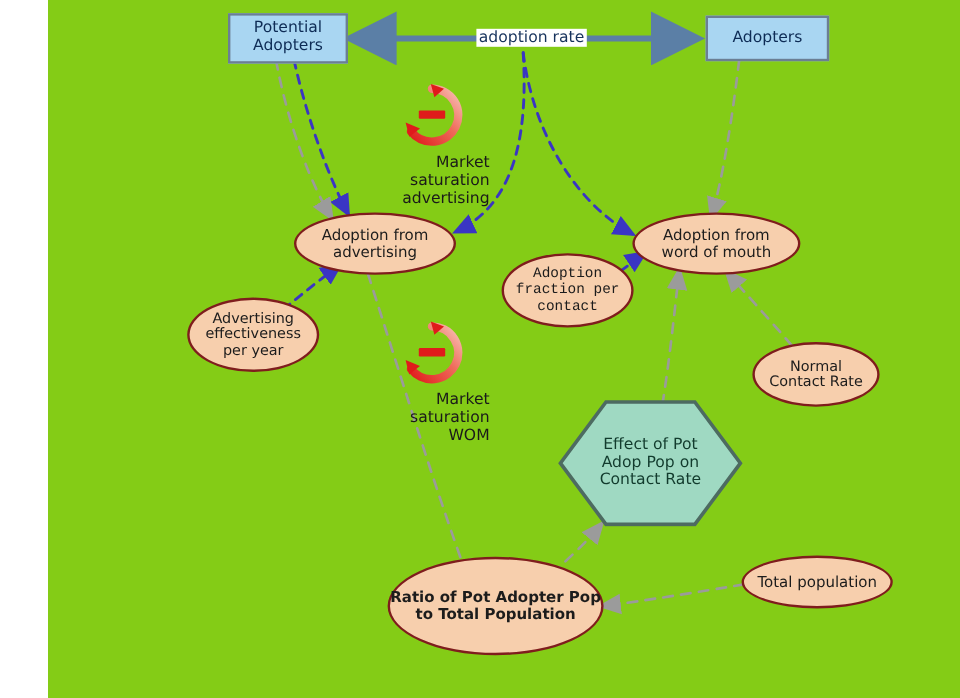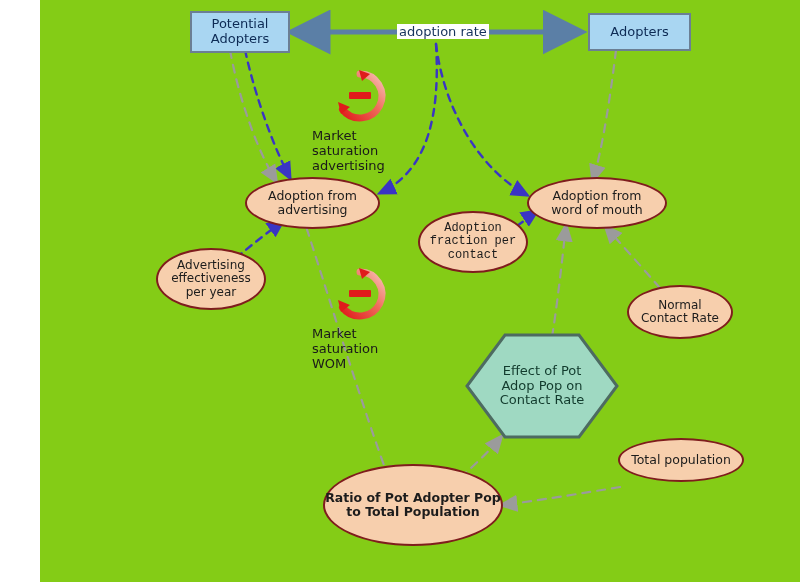--- a/index.html
+++ b/index.html
@@ -9,21 +9,21 @@
 
   .node{position:absolute;display:flex;align-items:center;justify-content:center;text-align:center;box-sizing:border-box;}
   .node span{display:block;line-height:1.12;}
 
   .stock{background:#a9d6f2;border:2px solid #6b7f94;color:#0d2b55;font-size:13px;}
   .aux{background:#f7cfad;border:2px solid #7f1d1d;border-radius:50%;color:#1c1c1c;font-size:12.5px;}
   .hexwrap{color:#123b2d;font-size:13px;text-align:center;}
   .hexwrap .hexbg{position:absolute;left:0;top:0;width:100%;height:100%;}
   .hexwrap span{position:relative;z-index:2;}
 
-  .loop{position:absolute;text-align:left;}
+  .loop{position:absolute;text-align:right;}
   .loop .glyph{position:relative;margin:0 auto;}
   .loop .cap{margin-top:3px;font-size:13px;color:#1a1a1a;line-height:1.15;}
 
   .edgelabel{position:absolute;font-size:13px;color:#16325c;background:#ffffff;padding:0 2px;}
 </style>
 </head>
 <body>
 
 <div id="canvas">
 
@@ -139,21 +139,21 @@
   </div>
 
   <div class="node aux" style="left:587px;top:285px;width:106px;height:54px;font-size:12px;">
     <span>Normal<br>Contact Rate</span>
   </div>
 
   <div class="node aux" style="left:283px;top:464px;width:180px;height:82px;font-size:12.5px;font-weight:bold;">
     <span>Ratio of Pot Adopter Pop<br>to Total Population</span>
   </div>
 
-  <div class="node aux" style="left:578px;top:438px;width:126px;height:44px;font-size:12.5px;">
+  <div class="node aux" style="left:578px;top:463px;width:126px;height:44px;font-size:12.5px;">
     <span>Total population</span>
   </div>
 
   <div class="node hexwrap" style="left:425px;top:333px;width:154px;height:106px;">
     <svg class="hexbg" viewBox="0 0 154 106" preserveAspectRatio="none">
       <polygon points="40,2 114,2 152,53 114,104 40,104 2,53" fill="#9fd9c2" stroke="#4d6b61" stroke-width="3"></polygon>
     </svg>
     <span>Effect of Pot<br>Adop Pop on<br>Contact Rate</span>
   </div>
 

